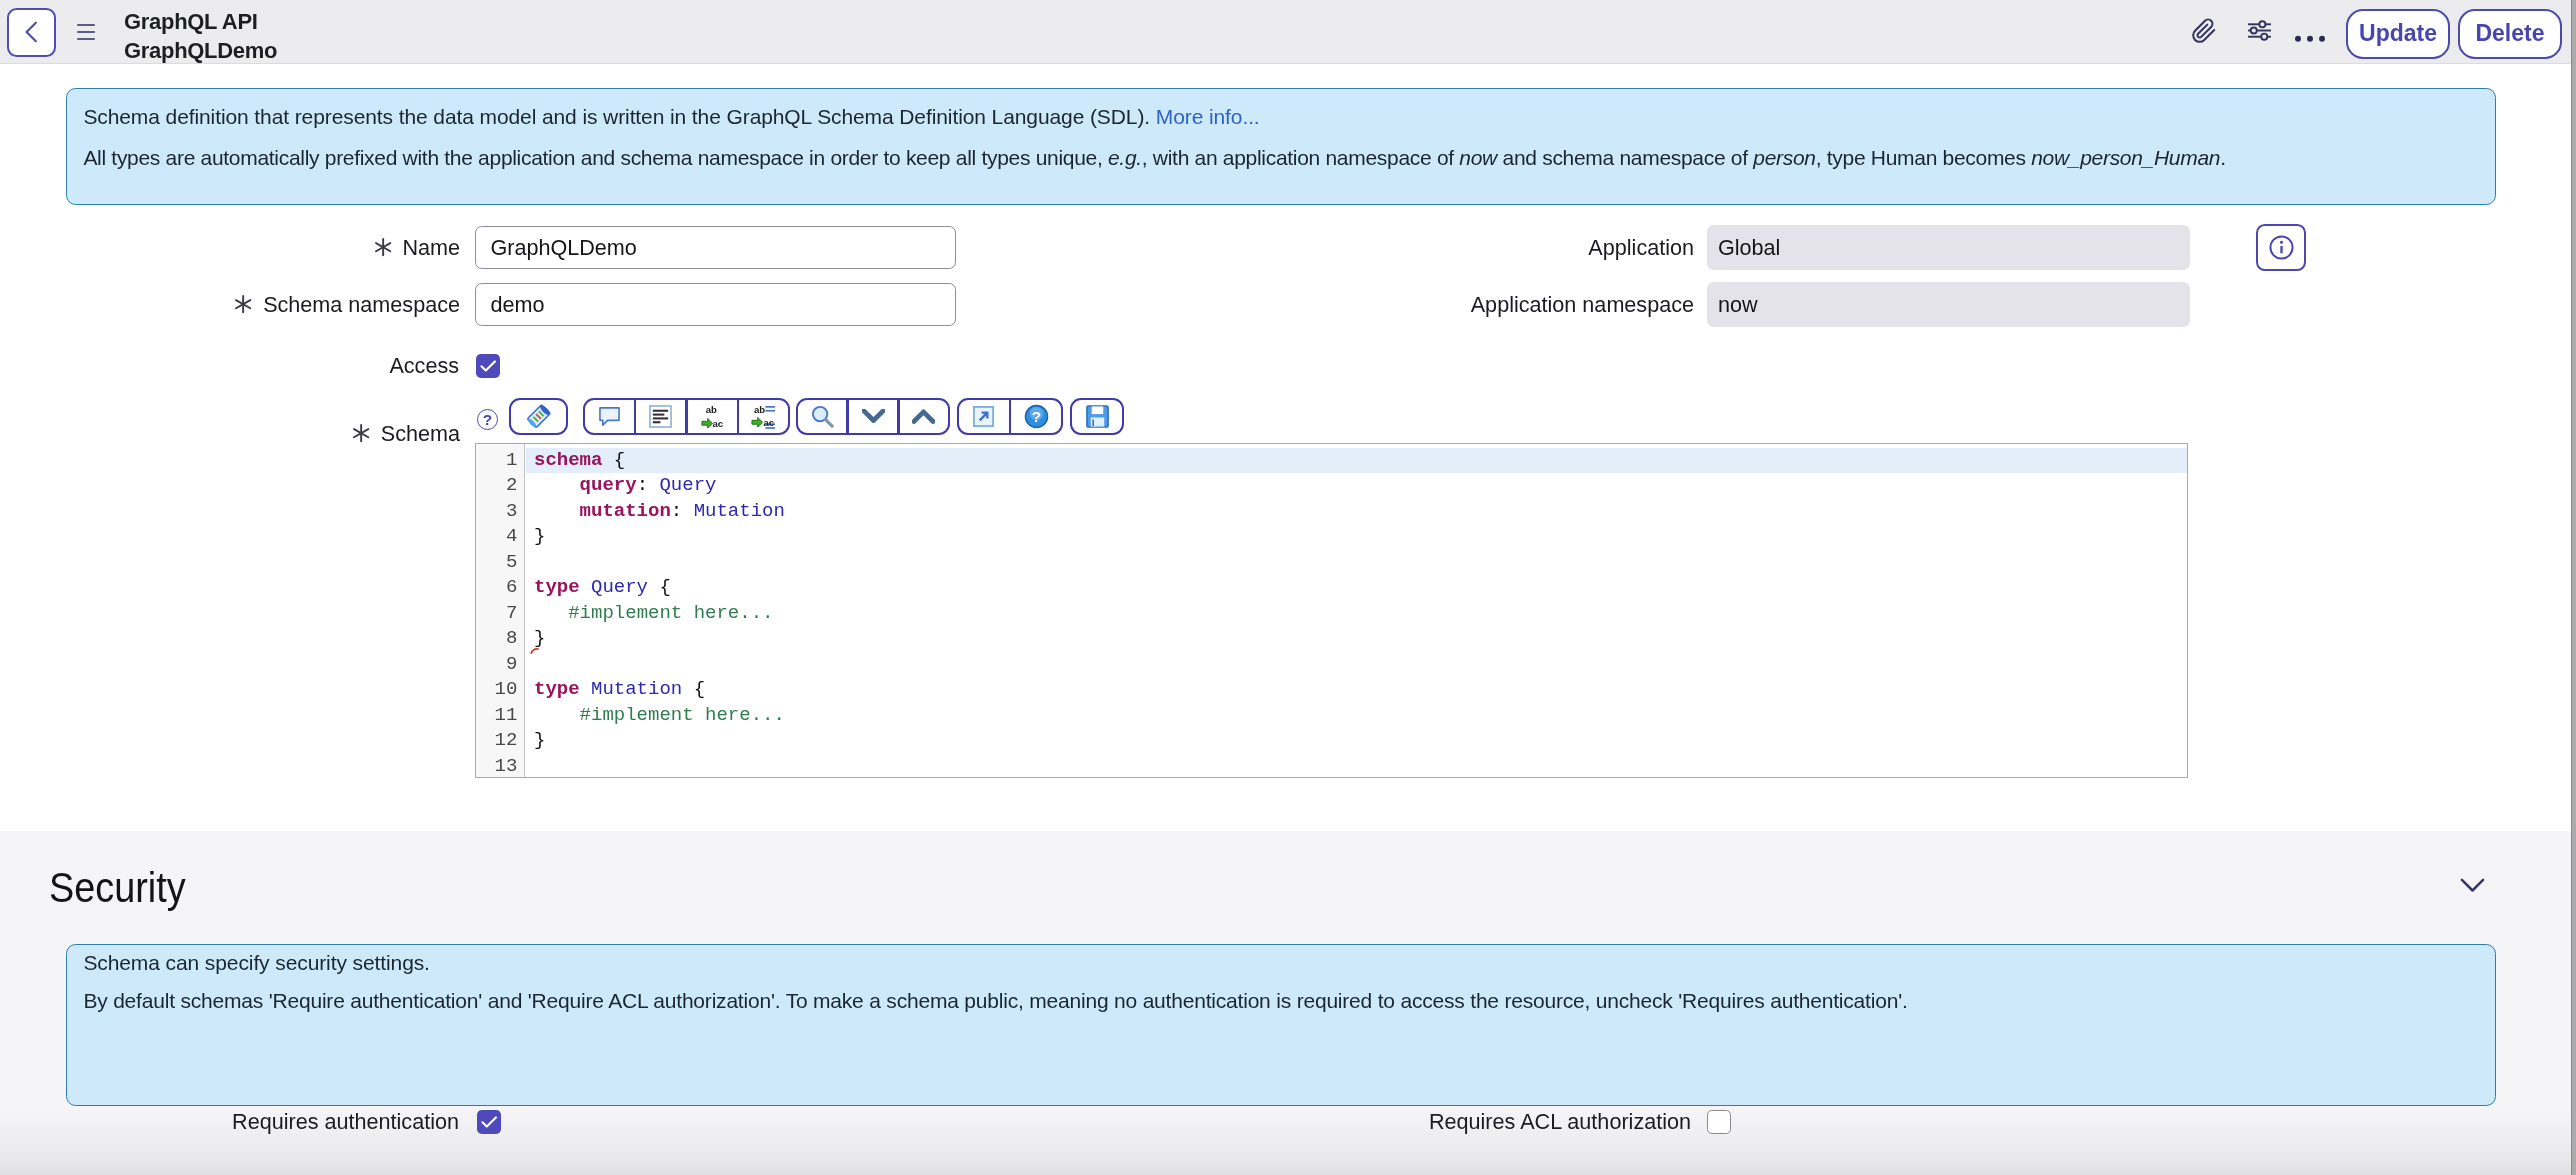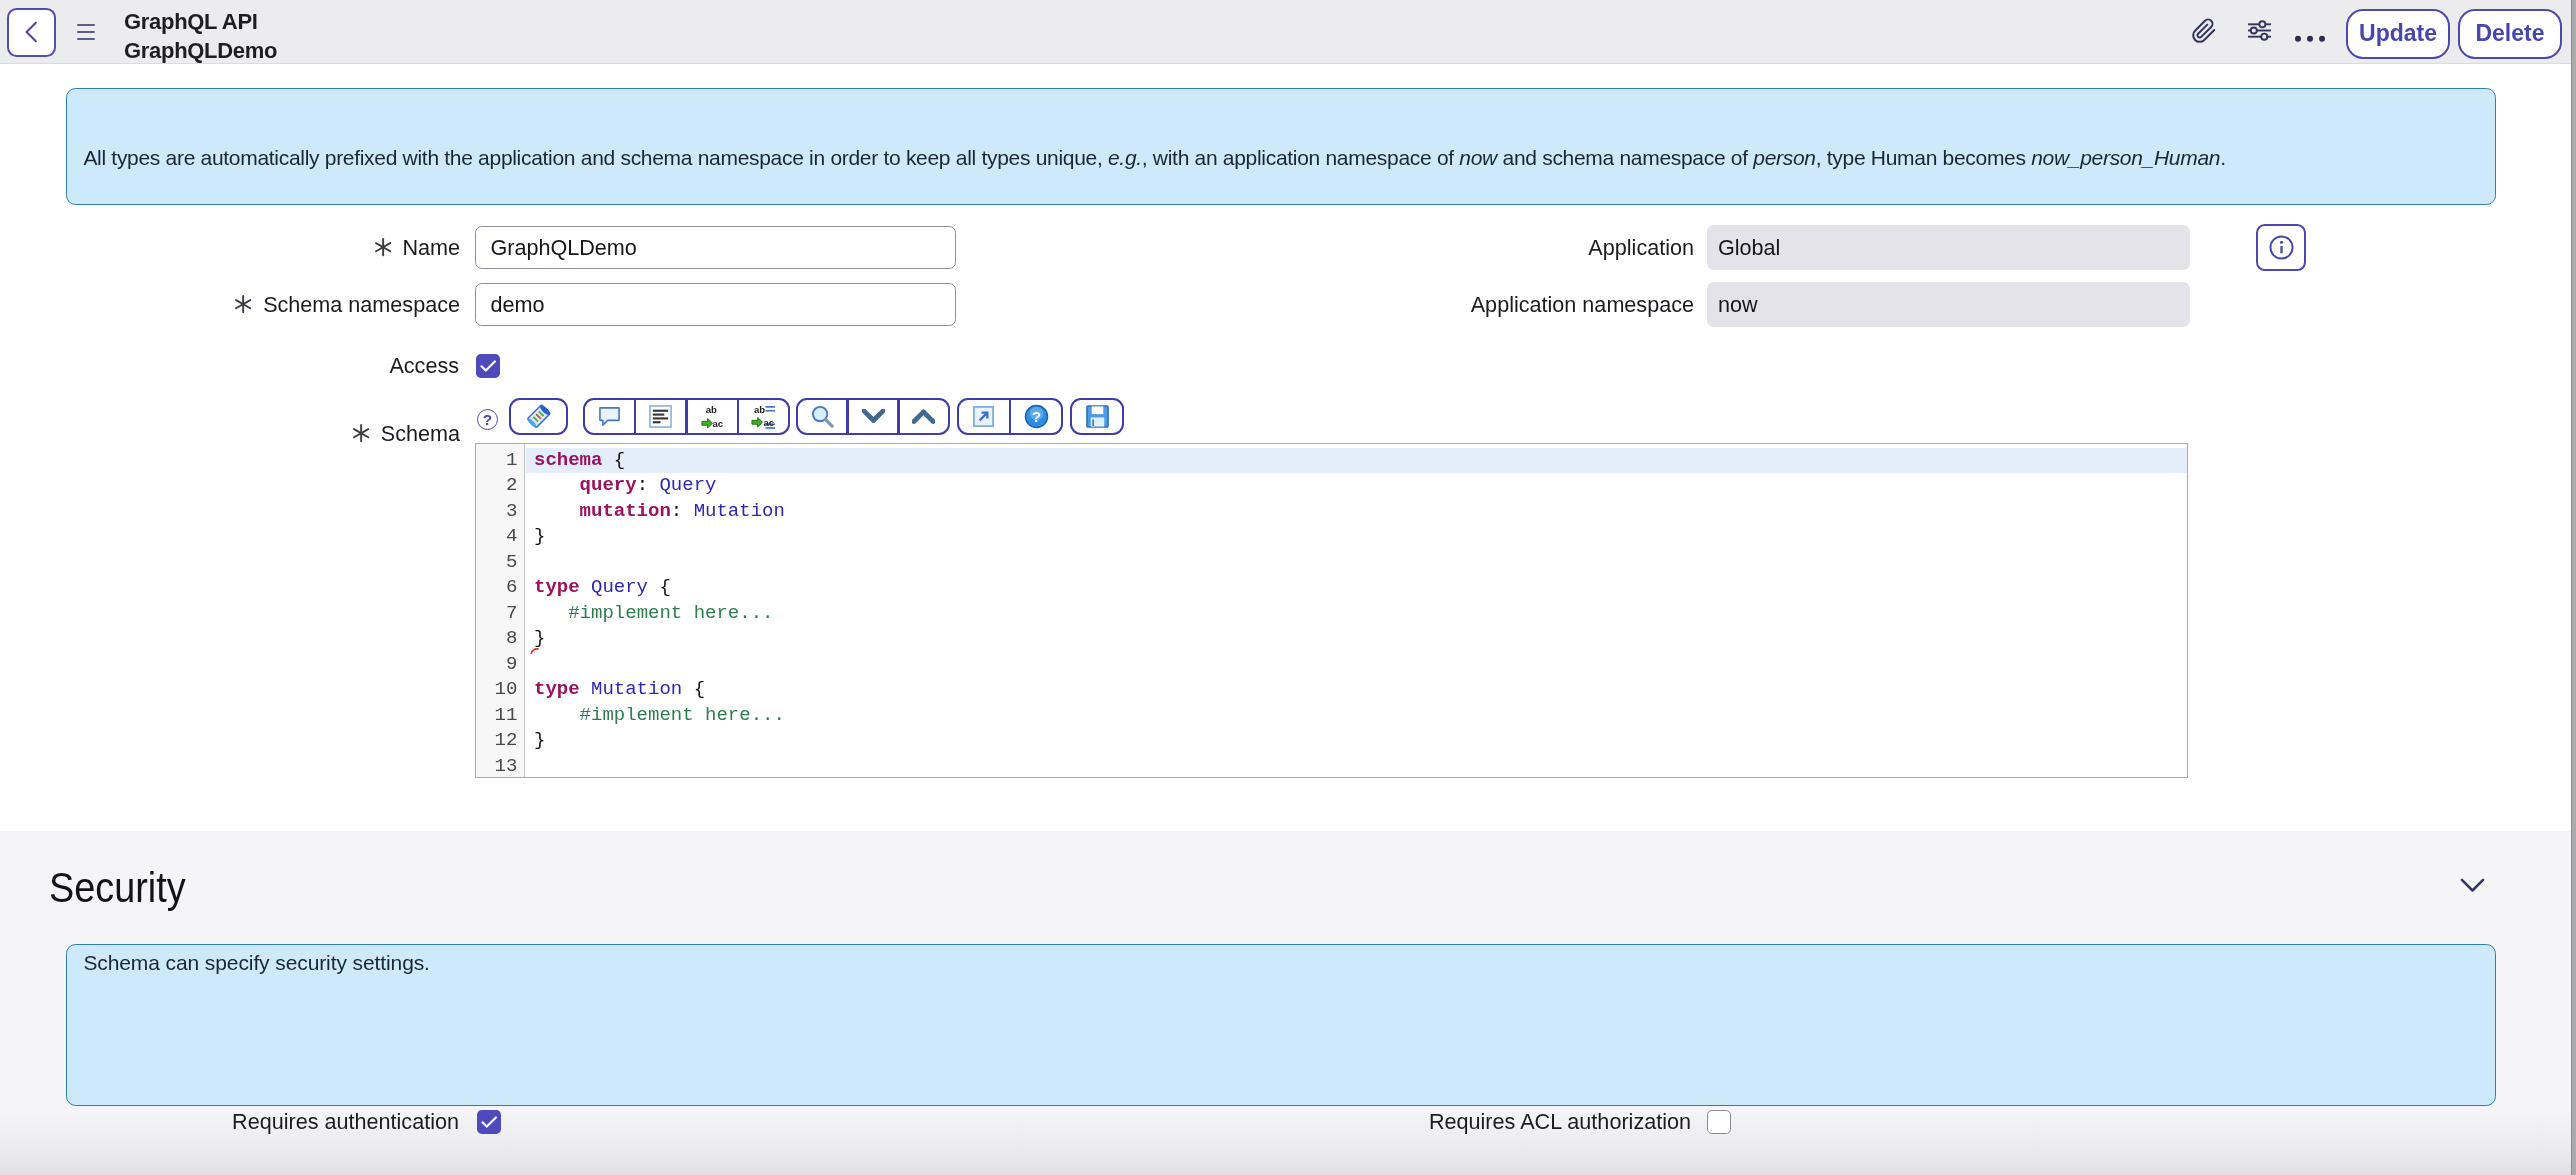--- a/index.html
+++ b/index.html
@@ -84,20 +84,21 @@
         <circle cx="4" cy="4" r="3.1"></circle>
         <circle cx="16.5" cy="4" r="3.1"></circle>
         <circle cx="29" cy="4" r="3.1"></circle>
       </g>
     </svg>
 </div>
 <div class="abs hbtn" style="left:2346px;">Update</div>
 <div class="abs hbtn" style="left:2458px;">Delete</div>
 
 <div class="abs infobox" style="top:88px;height:117px;">
+  <div class="ln" style="top:16.4px;letter-spacing:-0.1px;">Schema definition that represents the data model and is written in the GraphQL Schema Definition Language (SDL). <a class="mi">More info...</a></div>
   <div class="ln" style="top:57px;letter-spacing:-0.3px;">All types are automatically prefixed with the application and schema namespace in order to keep all types unique, <i>e.g.</i>, with an application namespace of <i>now</i> and schema namespace of <i>person</i>, type Human becomes <i>now_person_Human</i>.</div>
 </div>
 
 <div class="abs lbl" style="left:96px;top:226px;width:364px;height:43px;">
   <svg class="star" width="18.3" height="18.3" viewBox="0 0 19 19">
       <g stroke="#3c3c44" stroke-width="2" stroke-linecap="round">
         <line x1="9.5" y1="1" x2="9.5" y2="18"></line>
         <line x1="2.1" y1="5.25" x2="16.9" y2="13.75"></line>
         <line x1="16.9" y1="5.25" x2="2.1" y2="13.75"></line>
       </g>
@@ -278,20 +279,21 @@
 <div class="abs" id="security"></div>
 <div class="abs" id="sectitle">Security</div>
 <div class="abs" style="left:2460px;top:878px;">
   <svg width="25" height="15.4" viewBox="0 0 26 16">
       <path d="M2 2 L13 13 L24 2" fill="none" stroke="#34346b" stroke-width="2.6" stroke-linecap="round" stroke-linejoin="round"></path>
     </svg>
 </div>
 
 <div class="abs infobox" style="top:944px;height:162px;">
   <div class="ln" style="top:5.8px;letter-spacing:-0.1px;">Schema can specify security settings.</div>
+  <div class="ln" style="top:44px;letter-spacing:-0.2px;">By default schemas 'Require authentication' and 'Require ACL authorization'. To make a schema public, meaning no authentication is required to access the resource, uncheck 'Requires authentication'.</div>
 </div>
 
 <div class="abs lbl" style="left:96px;top:1110px;width:363px;height:24px;">Requires authentication</div>
 <div class="abs cb on" style="left:477px;top:1110px;">
   <svg width="16.4" height="12.5" viewBox="0 0 17 13">
       <path d="M1.5 6.5 L6 11 L15.5 1.5" fill="none" stroke="#fff" stroke-width="2.2" stroke-linecap="round" stroke-linejoin="round"></path>
     </svg>
 </div>
 <div class="abs lbl" style="left:1347px;top:1110px;width:344px;height:24px;">Requires ACL authorization</div>
 <div class="abs cb off" style="left:1707px;top:1110px;"></div>

